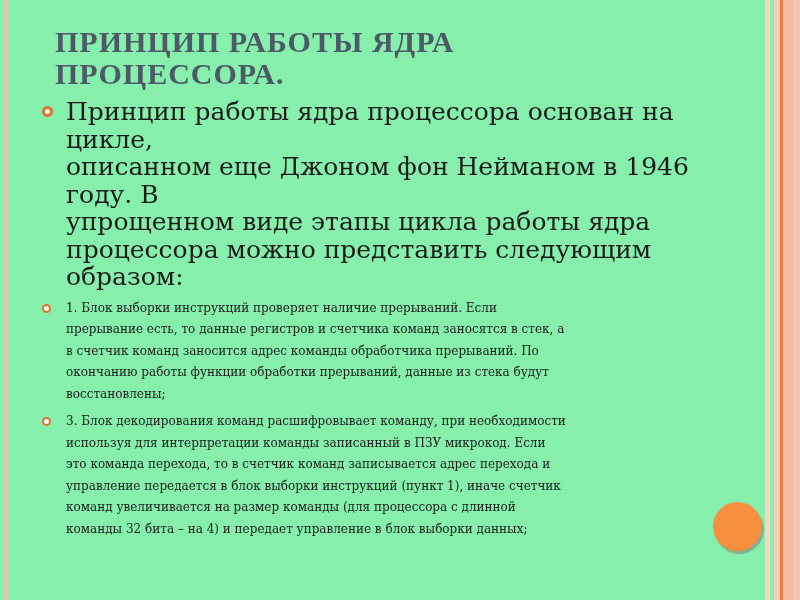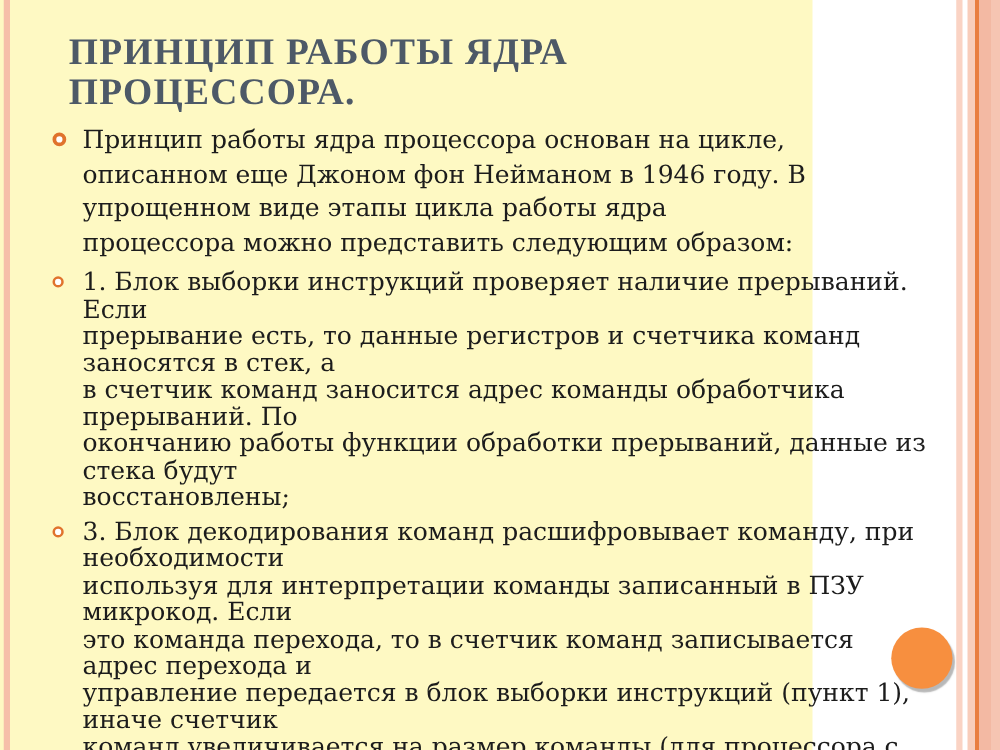--- a/index.html
+++ b/index.html
@@ -1,17 +1,17 @@
 <!DOCTYPE html>
 <html lang="ru"><head>
 <meta charset="utf-8">
 <style>
   html,body{margin:0;padding:0;}
   body{width:800px;height:600px;background:#fff;overflow:hidden;}
-  .slide{position:relative;width:650px;height:600px;background:#fef9c3;
+  .slide{position:relative;width:792px;height:600px;background:#86efac;
          font-family:"DejaVu Serif", serif;}
 
   
   .strip-left{position:absolute;left:3px;top:0;width:5px;height:600px;background:#f6bfa9;}
   .strip-right-thin{position:absolute;left:765px;top:0;width:5px;height:600px;background:#fad3c4;}
   .strip-right-wide{position:absolute;left:774px;top:0;width:26px;height:600px;
       background:linear-gradient(90deg,#f8cdbb 0px,#f8cdbb 6px,#e97e40 6px,#e97e40 9px,
                  #f3b9a3 9px,#f3b9a3 19px,#f6c5b2 19px,#f6c5b2 26px);}
   .circle{position:absolute;left:713px;top:502px;width:49px;height:49px;border-radius:50%;
       background:#f78f3f;box-shadow:2px 3px 1px rgba(125,125,125,0.55);}
@@ -22,24 +22,24 @@
      font-size:30px;line-height:32px;letter-spacing:1px;color:#4d5967;
      white-space:pre-line;}
 
   ul{list-style:none;margin:0;padding:0;}
   li{display:flex;align-items:flex-start;}
   .bullet{flex:0 0 auto;border-radius:50%;background:#fff;box-sizing:border-box;}
   .bullet-big{width:11px;height:11px;border:3px solid #e0732c;margin:8px 13px 0 0;}
   .bullet-small{width:9px;height:9px;border:2.5px solid #e0732c;margin:6px 15px 0 0;}
 
   .t{white-space:pre-line;color:#1c1c1c;}
-  .intro .t{font-size:20px;line-height:27.5px;}
+  .intro .t{font-size:25px;line-height:27.5px;}
   .intro{margin-bottom:7px;}
   .items li{margin-bottom:6px;}
-  .items .t{font-size:20px;line-height:21.5px;}
+  .items .t{font-size:12px;line-height:21.5px;}
 </style>
 </head>
 <body>
 
 <div class="slide">
   <div class="strip-left"></div>
   <div class="strip-right-thin"></div>
   <div class="strip-right-wide"></div>
   <div class="circle"></div>
 

